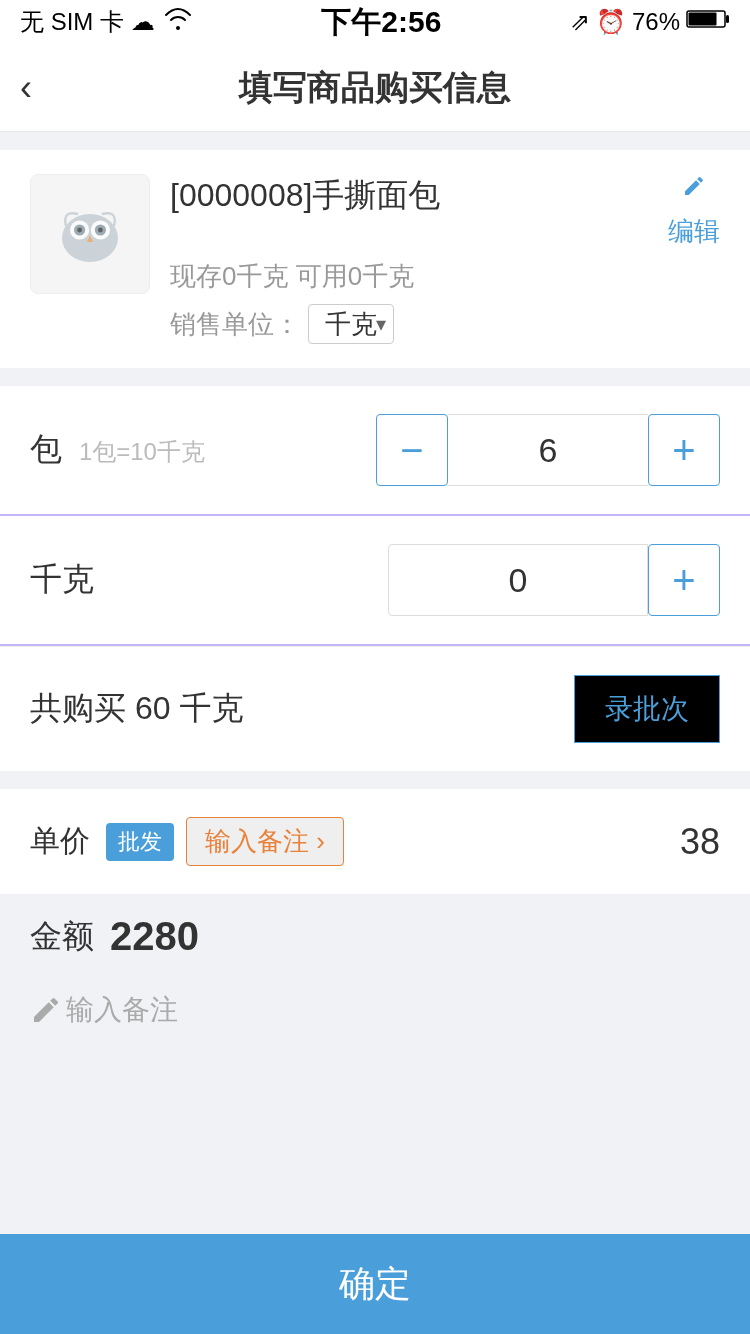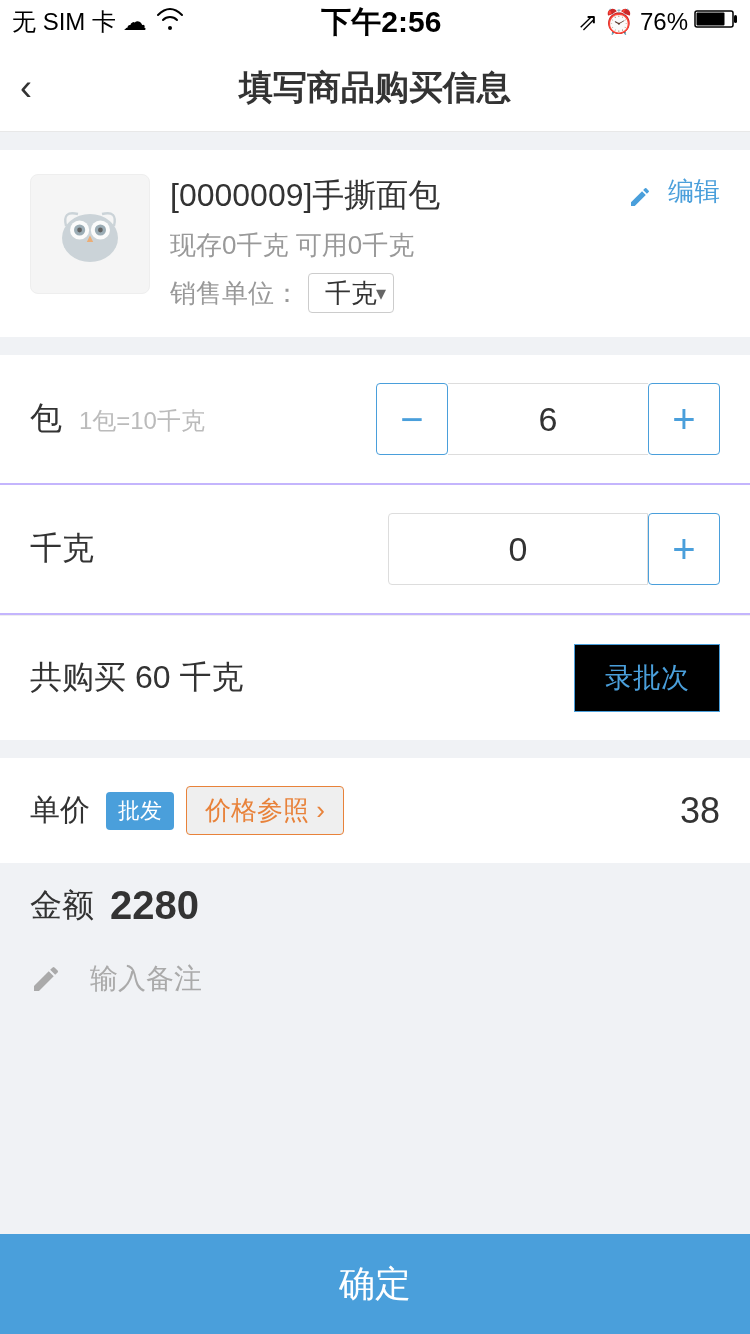--- a/index.html
+++ b/index.html
@@ -13,21 +13,21 @@
       color: #333;
     }
 
     
     .status-bar {
       height: 44px;
       background: #fff;
       display: flex;
       align-items: center;
       justify-content: space-between;
-      padding: 0 12px;
+      padding: 0 20px;
       font-size: 24px;
       color: #000;
     }
     .status-left { display: flex; align-items: center; gap: 8px; }
     .status-center { font-size: 30px; font-weight: 600; }
     .status-right { display: flex; align-items: center; gap: 6px; font-size: 24px; }
 
     
     .nav-bar {
       height: 88px;
@@ -96,23 +96,24 @@
       top: 50%;
       transform: translateY(-50%);
       font-size: 20px;
       color: #666;
       pointer-events: none;
     }
     .edit-btn {
       color: #4a9fdb;
       font-size: 26px;
       display: flex;
-      align-items: flex-end;
+      align-items: center;
       gap: 16px;
       white-space: nowrap;
+      flex-direction: column;
     }
 
     
     .section-white {
       background: #fff;
       margin-top: 18px;
     }
     .quantity-row {
       display: flex;
       align-items: center;
@@ -225,21 +226,21 @@
       display: flex;
       align-items: center;
       gap: 16px;
       padding-bottom: 16px;
     }
     .amount-label { font-size: 32px; color: #333; }
     .amount-value { font-size: 40px; color: #333; font-weight: 600; }
     .remark-row {
       display: flex;
       align-items: center;
-      gap: 28px;
+      gap: 4px;
       padding: 16px 0;
     }
     .remark-text { font-size: 28px; color: #aaa; }
 
     
     .content-spacer {
       height: 280px;
       background: #f0f2f5;
     }
 
@@ -314,21 +315,21 @@
       <circle cx="63" cy="45" r="7" fill="#607d8b"></circle>
       <circle cx="37" cy="45" r="3" fill="#000"></circle>
       <circle cx="63" cy="45" r="3" fill="#000"></circle>
       <polygon points="50,52 46,60 54,60" fill="#e67e22"></polygon>
       <path d="M20 40 Q15 20 35 25" stroke="#b0bec5" fill="none" stroke-width="3"></path>
       <path d="M80 40 Q85 20 65 25" stroke="#b0bec5" fill="none" stroke-width="3"></path>
     </svg>
   </div>
   <div class="product-info">
     <div style="display:flex; justify-content:space-between; align-items:flex-start;">
-      <span class="product-name">[0000009]手撕面包</span>
+      <span class="product-name">[0000008]手撕面包</span>
       <span class="edit-btn">
         <svg width="24" height="24" viewBox="0 0 24 24" fill="#4a9fdb">
             <path d="M3 17.25V21h3.75L17.81 9.94l-3.75-3.75L3 17.25zM20.71 7.04a1 1 0 0 0 0-1.41l-2.34-2.34a1 1 0 0 0-1.41 0l-1.83 1.83 3.75 3.75 1.83-1.83z"></path>
           </svg>
         <span>编辑</span>
       </span>
     </div>
     <div class="product-stock">现存0千克  可用0千克</div>
     <div class="product-unit">
       <span>销售单位：</span>
@@ -365,21 +366,21 @@
 
   <div class="total-row">
     <span class="total-text">共购买 60 千克</span>
     <button class="record-btn">录批次</button>
   </div>
 </div>
 
 <div class="price-section">
   <span class="price-label">单价</span>
   <span class="price-tag-blue">批发</span>
-  <button class="price-ref-btn">价格参照 ›</button>
+  <button class="price-ref-btn">输入备注 ›</button>
   <span class="price-value">38</span>
 </div>
 
 <div class="amount-section">
   <div class="amount-row">
     <span class="amount-label">金额</span>
     <span class="amount-value">2280</span>
   </div>
   <div class="remark-row">
     <svg width="32" height="32" viewBox="0 0 24 24" fill="#aaa">

